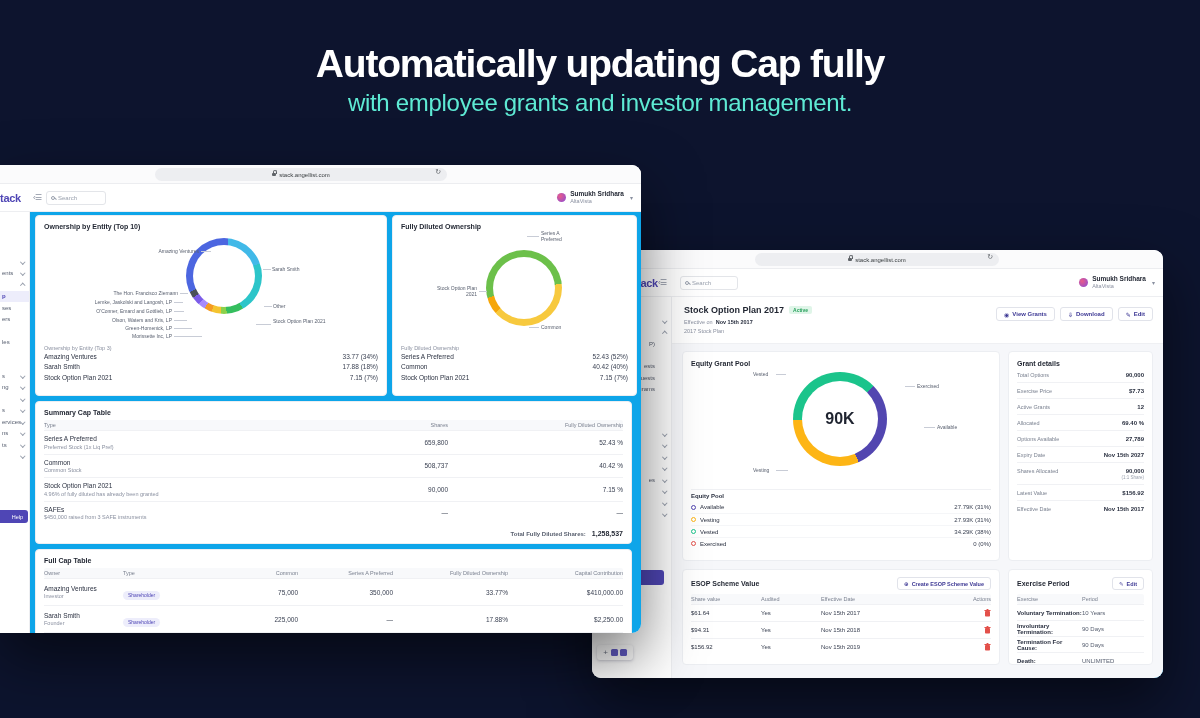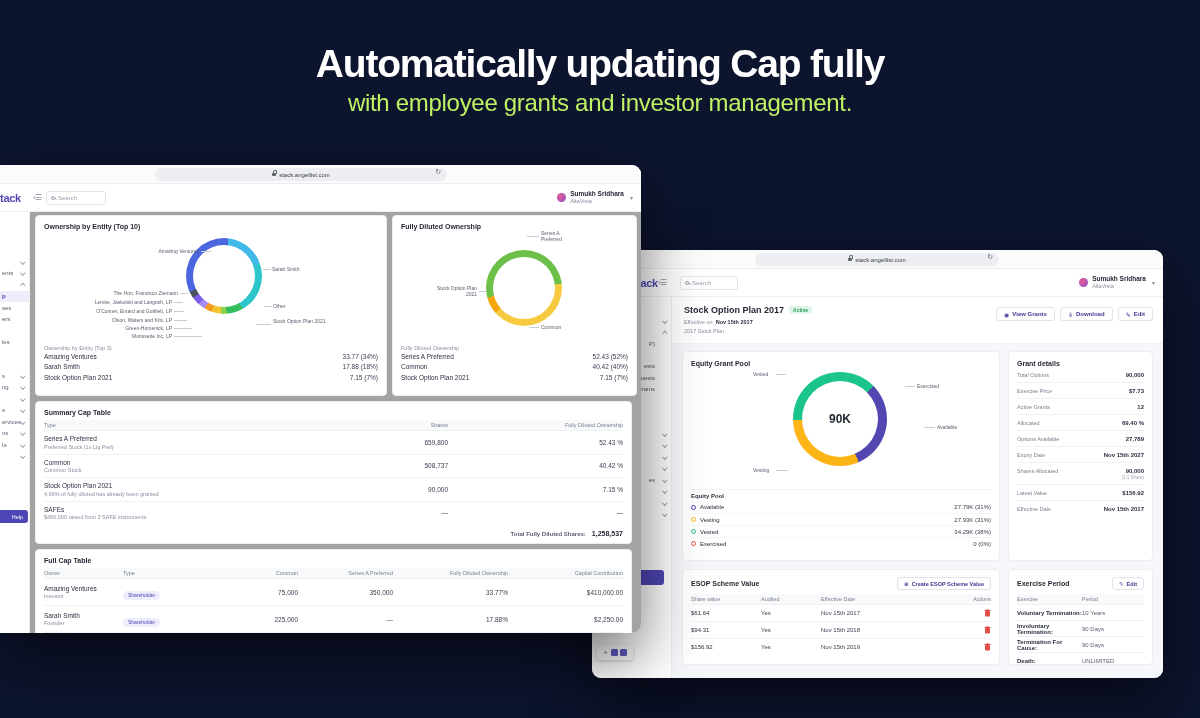--- a/index.html
+++ b/index.html
@@ -2,21 +2,21 @@
 <html><head>
 <meta charset="utf-8">
 <style>
   * { margin:0; padding:0; box-sizing:border-box; }
   html,body { width:1200px; height:718px; overflow:hidden; }
   body { background:#0D142E; font-family:"Liberation Sans","DejaVu Sans",sans-serif; position:relative; }
 
   
   .hero { position:absolute; top:42px; left:0; width:1200px; text-align:center; color:#fff; }
   .hero h1 { font-size:39px; font-weight:bold; letter-spacing:-1.2px; }
-  .hero p { font-size:24px; font-weight:normal; color:#bef264; margin-top:3px; letter-spacing:-0.3px; }
+  .hero p { font-size:24px; font-weight:normal; color:#5eead4; margin-top:3px; letter-spacing:-0.3px; }
 
   
   .window { position:absolute; background:#fff; overflow:hidden; box-shadow:0 25px 60px rgba(0,0,0,.55); }
   .win-left  { left:0; top:165px; width:641px; height:468px; border-radius:0 9px 9px 0; z-index:3; }
   .win-right { left:592px; top:250px; width:571px; height:428px; border-radius:9px; z-index:2; }
 
   .chrome { height:19px; background:#FBFBFC; border-bottom:1px solid #ECEDF0; position:relative; }
   .urlpill { position:absolute; top:3px; height:13px; background:#EDEEF1; border-radius:7px; display:flex; align-items:center; justify-content:center; gap:3px; font-size:6px; color:#3C4043; }
   .win-left  .urlpill { left:155px; width:292px; }
   .win-right .urlpill { left:163px; width:244px; }
@@ -54,21 +54,21 @@
   .srow.active .frag { color:#4F46B5; }
   .chev { width:3.5px; height:3.5px; border-right:1px solid #9AA1AE; border-bottom:1px solid #9AA1AE; transform:rotate(45deg); position:absolute; right:5px; top:3.5px; }
   .chev.up { transform:rotate(-135deg); top:5px; }
   .sgap { height:11px; }
   .helpbtn { position:absolute; left:-14px; bottom:110px; width:42px; height:13px; background:#4F46B5; color:#fff; font-size:5.5px; border-radius:3px; display:flex; align-items:center; justify-content:flex-end; padding-right:5px; }
   .win-right .primarybtn { position:absolute; left:4px; top:273px; width:68px; height:15px; background:#4F46B5; border-radius:3px; }
   .pagerpill { position:absolute; left:5px; top:348px; width:36px; height:15px; background:#fff; border-radius:3px; box-shadow:0 1px 3px rgba(40,40,80,.25); display:flex; align-items:center; justify-content:center; gap:2px; }
   .pagerpill .plus { font-size:8px; color:#6A7180; margin-right:1px; }
   .pagerpill .sq { width:7px; height:7px; background:#625BC4; border-radius:1.5px; }
 
-  .main { flex:1; background:#a3a3a3; position:relative; overflow:hidden; }
+  .main { flex:1; background:#0ea5e9; position:relative; overflow:hidden; }
   .win-left .main { padding:3px 4px 0 5px; }
 
   .card { background:#fff; border:1px solid #ECEEF2; border-radius:4px; }
 
   
   .cards-row { display:flex; gap:5px; }
   .card-own { width:352px; height:181px; padding:7px 8px; position:relative; }
   .card-dil { flex:1; height:181px; padding:7px 8px; position:relative; }
   .ctitle { font-size:7px; font-weight:bold; color:#1F2430; }
   .chartzone { position:relative; height:110px; }
@@ -113,21 +113,21 @@
   .ph-sub2 { font-size:5.5px; color:#8A90A0; margin-top:3px; }
   .ph-actions { position:absolute; right:10px; top:10px; display:flex; gap:5px; }
   .btn { background:#fff; border:1px solid #E1E3EA; border-radius:3px; height:14px; display:flex; align-items:center; gap:3px; padding:0 7px; font-size:6px; color:#3D3894; font-weight:bold; }
   .btn .bic { font-size:6px; }
 
   .rcontent { background:#F6F7FA; display:flex; padding:7px 10px; gap:8px; height:100%; }
   .rcol-l { width:318px; } .rcol-r { flex:1; }
   .card-equity { padding:8px; height:210px; position:relative; }
   .ezone { position:relative; height:118px; }
   .d-eq { left:102px; top:5px; width:94px; height:94px; }
-  .d-eq .hole { inset:9px; display:flex; align-items:center; justify-content:center; font-size:12px; font-weight:bold; color:#1F2430; }
+  .d-eq .hole { inset:9px; display:flex; align-items:center; justify-content:center; font-size:16px; font-weight:bold; color:#1F2430; }
   .eq-divider { border-top:1px solid #F0F1F4; margin:4px 0 3px; }
   .eq-subtitle { font-size:6px; font-weight:bold; color:#2A3040; margin:3px 0 2px; }
   .legrow { display:flex; align-items:center; height:12px; border-top:1px solid #F5F6F8; font-size:6px; }
   .ring { width:5px; height:5px; border:1.6px solid #999; border-radius:50%; margin-right:4px; flex:0 0 auto; }
   .legrow .ln { color:#2A3040; } .legrow .lvv { margin-left:auto; color:#3A4152; }
 
   .card-grant { padding:8px; height:210px; }
   .grow { display:flex; justify-content:space-between; align-items:flex-start; padding:4.5px 0; border-bottom:1px solid #F0F1F4; }
   .grow:last-child { border-bottom:none; }
   .glabel { font-size:5.5px; color:#7A8190; }

